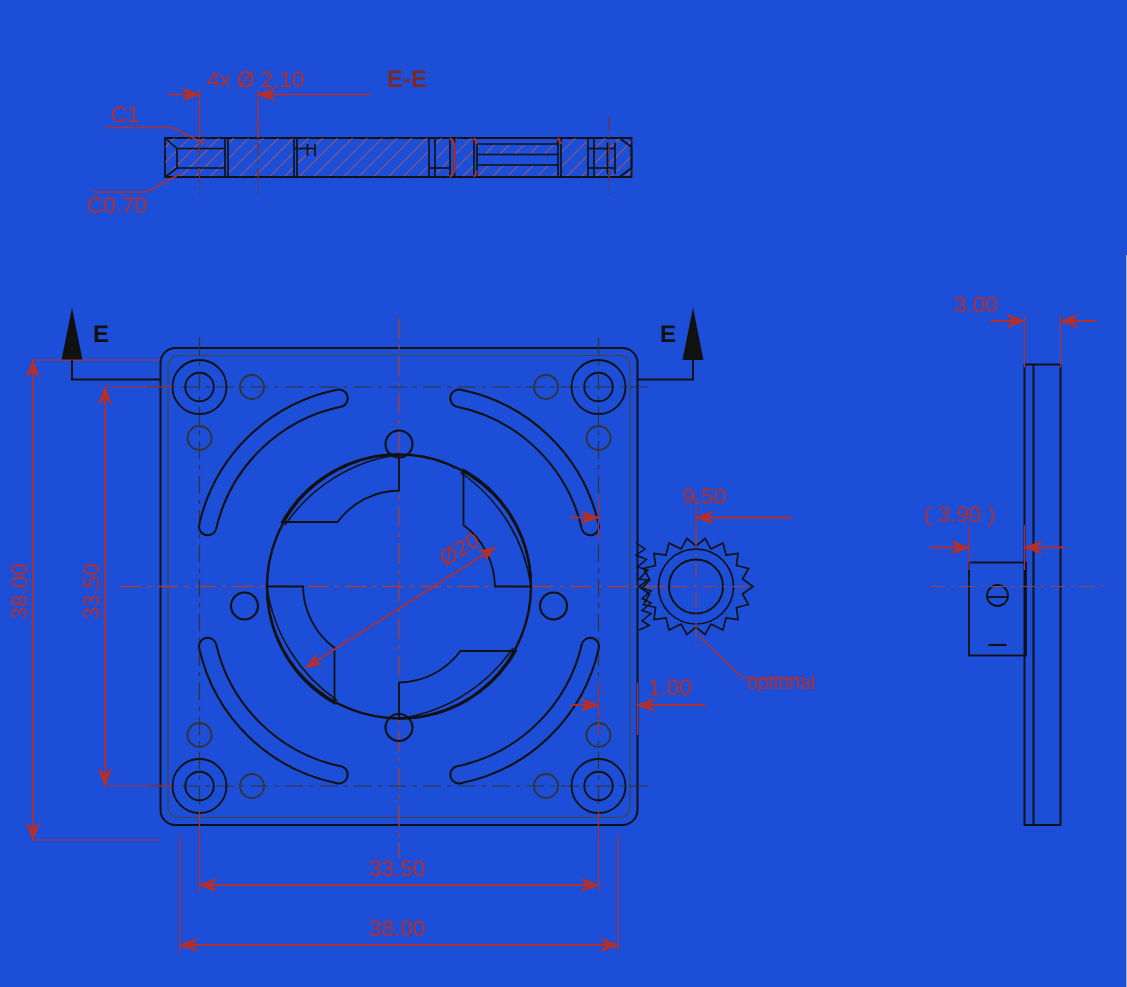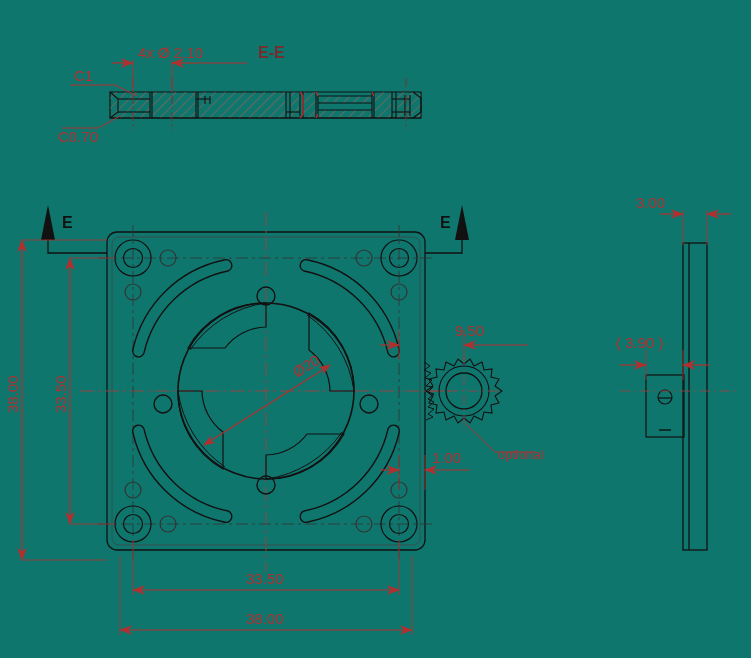--- a/index.html
+++ b/index.html
@@ -1,17 +1,17 @@
 <!DOCTYPE html>
 <html><head>
 <meta charset="utf-8">
 <style>
   html,body{margin:0;padding:0;background:#ffffff;}
   body{width:751px;height:658px;overflow:hidden;font-family:"Liberation Sans",sans-serif;}
-  #sheet{position:relative;width:751px;height:658px;background:#0f766e;}
+  #sheet{position:relative;width:751px;height:658px;background:#1d4ed8;}
   svg{display:block;}
   .dimtext{fill:#b03030;font-family:"Liberation Sans",sans-serif;font-size:15px;}
   .dimtext-sm{fill:#b03030;font-family:"Liberation Sans",sans-serif;font-size:13px;}
   .viewlabel{fill:#7a2a2a;font-family:"Liberation Sans",sans-serif;font-size:16px;font-weight:bold;}
   .arrowlabel{fill:#111111;font-family:"Liberation Sans",sans-serif;font-size:16px;font-weight:bold;}
 </style>
 </head>
 <body>
 
 <div id="sheet">

